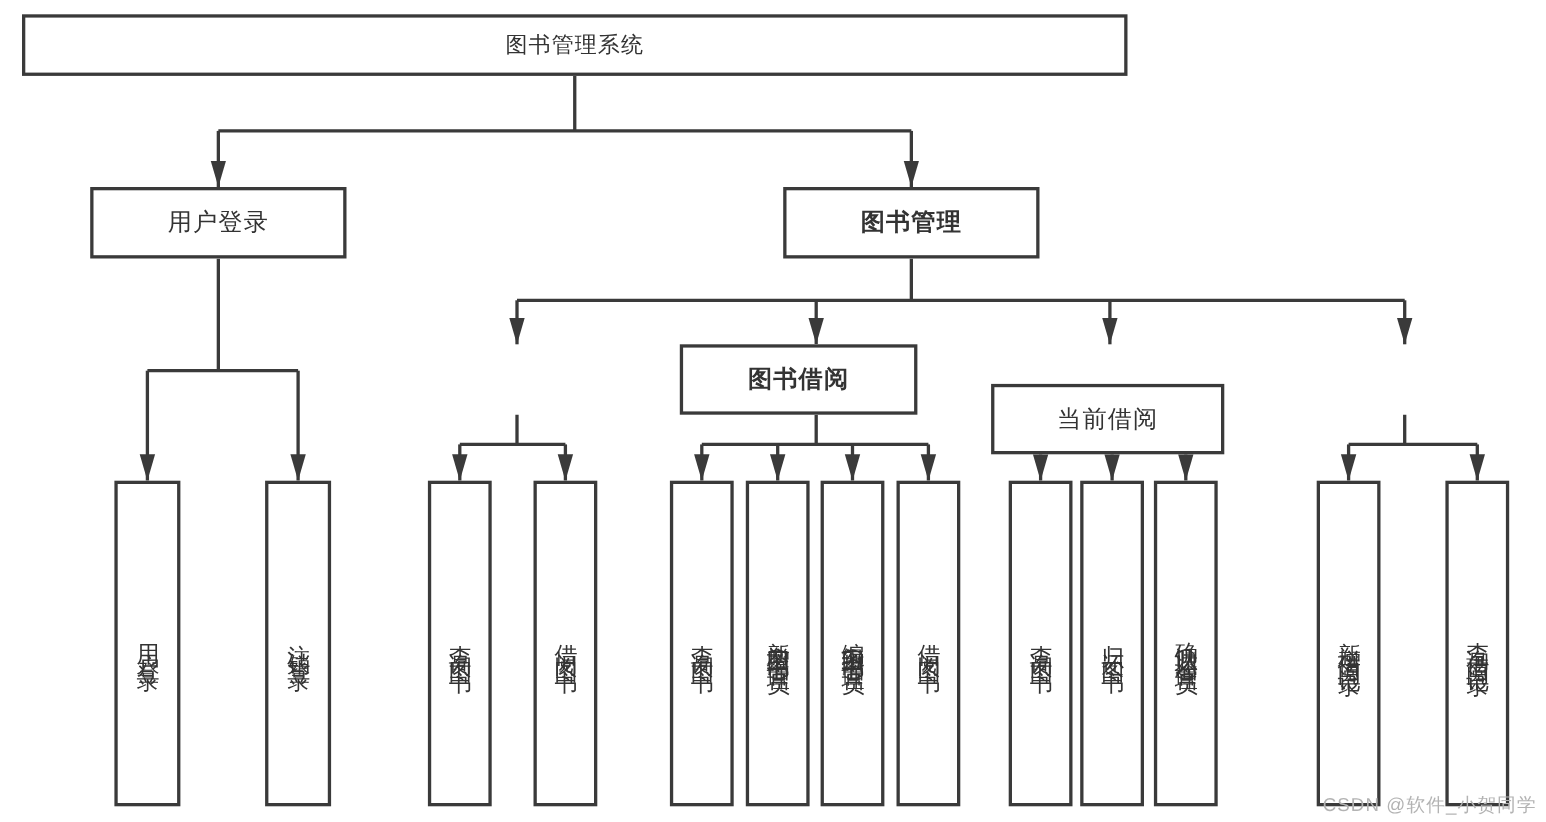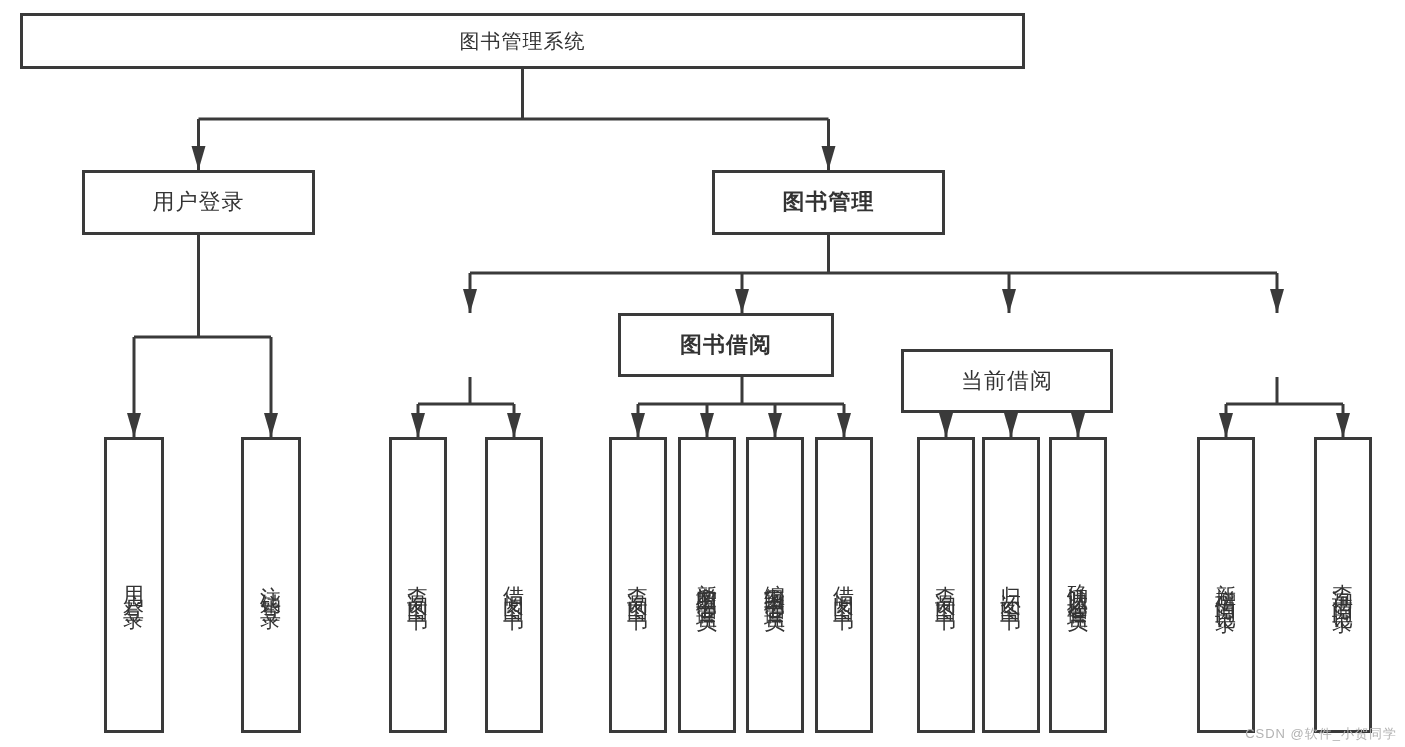--- a/index.html
+++ b/index.html
@@ -41,21 +41,21 @@
     writing-mode:vertical-rl;
     text-orientation:mixed;
     font-size:21px;
     letter-spacing:8px;
     padding:6px 0;
   }
   .watermark{
     position:absolute;
     right:8px;
     bottom:4px;
-    font-size:13px;
+    font-size:17px;
     color:var(--watermark);
     letter-spacing:1px;
     z-index:5;
     white-space:nowrap;
   }
 </style>
 </head>
 <body>
 
 <div class="canvas">

